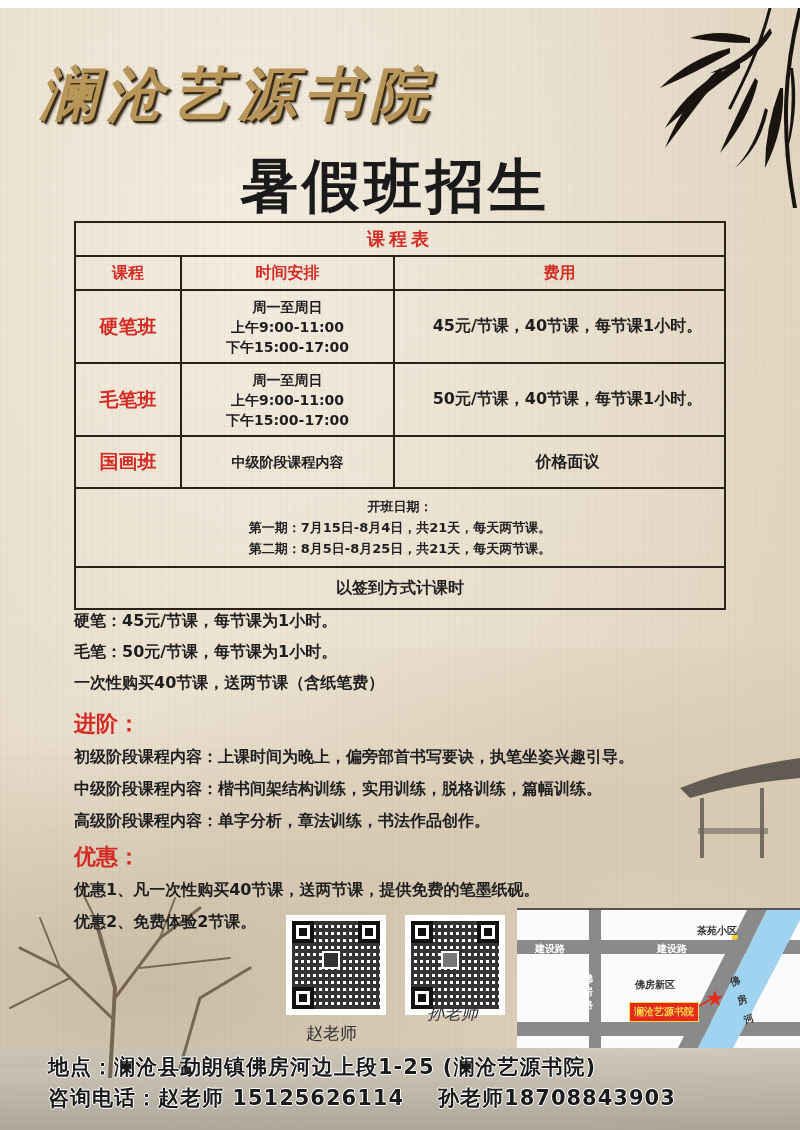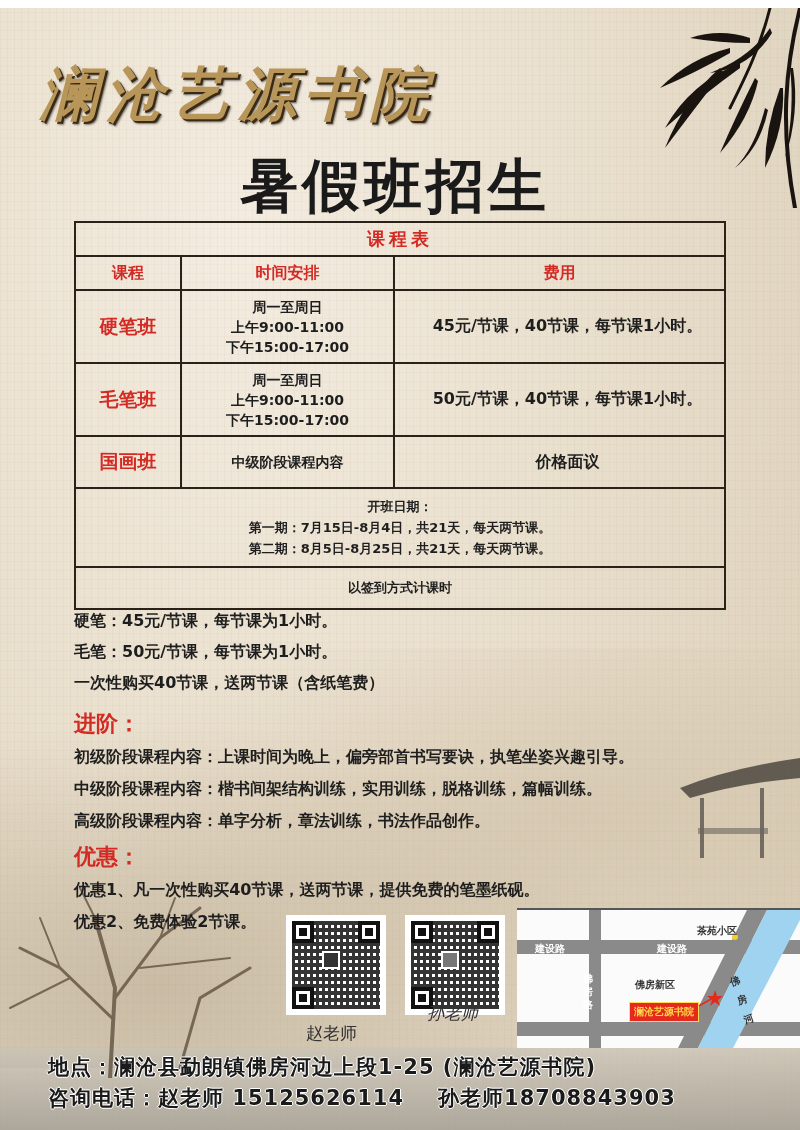--- a/index.html
+++ b/index.html
@@ -49,21 +49,21 @@
   table.schedule td { border: 2px solid #2a2218; text-align: center; vertical-align: middle; color: #1e1e1e; }
   .red { color: #d42a24 !important; }
   .tbl-caption { height: 34px; font-size: 18px; letter-spacing: 4px; }
   .tbl-head td { height: 34px; font-size: 16px; }
   .row-tall td { height: 73px; }
   .course-name { font-size: 19px; width: 106px; }
   .time-cell { font-size: 14px; line-height: 20px; width: 213px; }
   .fee-cell { font-size: 16px; padding-left: 16px; }
   .row-short td { height: 52px; }
   .dates-cell { text-align: right; font-size: 13px; line-height: 21px; padding: 6px 12px; height: 79px; }
-  .note-cell { font-size: 13px; height: 42px; }
+  .note-cell { font-size: 16px; height: 42px; }
 
   .info { position: absolute; left: 74px; font-weight: bold; color: #1e1e1e; font-family: "DejaVu Sans", sans-serif; }
   .info-line { font-size: 16px; height: 31px; line-height: 31px; white-space: nowrap; }
   .section-title { font-size: 22px; color: #d42a24; line-height: 34px; height: 34px; }
   .adv-line { font-size: 16px; height: 32px; line-height: 32px; white-space: nowrap; }
 
   .qr { position: absolute; width: 100px; height: 100px; background: #fff; padding: 6px; }
   .qr-grid { width: 100%; height: 100%; position: relative;
     background:
       repeating-linear-gradient(90deg, #111 0 3px, transparent 3px 6px),

